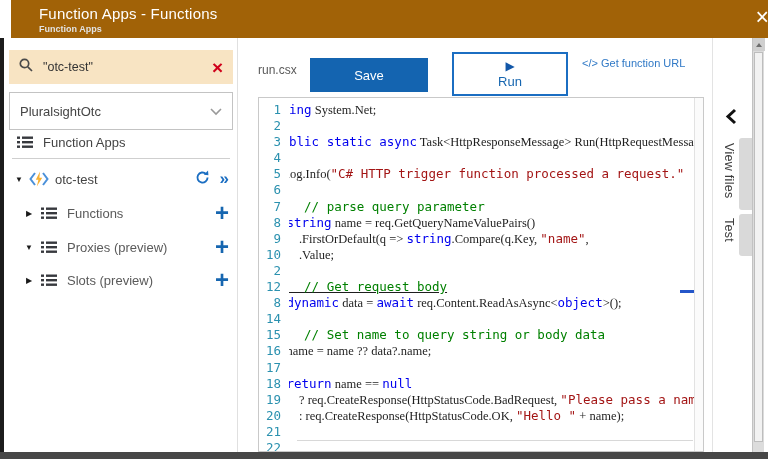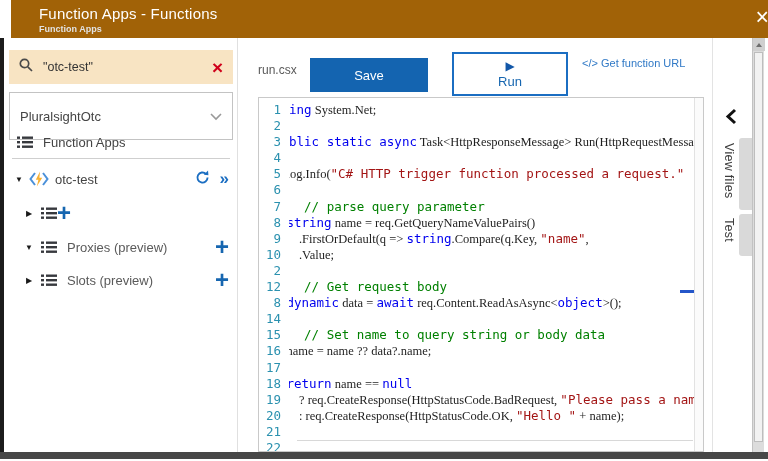--- a/index.html
+++ b/index.html
@@ -14,21 +14,21 @@
 
   
   .left-edge { position:absolute; left:0; top:38px; width:4px; height:414px; background:#1c1c1c; }
   .bottom-bar { position:absolute; left:0; top:452px; width:768px; height:7px; background:#474747; z-index:30; }
 
   
   .sidebar { position:absolute; left:4px; top:38px; width:234px; height:414px; background:#fff; border-right:1px solid #e0e0e0; }
   .search-box { position:absolute; left:5px; top:12px; width:224px; height:34px; background:#f8e4c3; display:flex; align-items:center; padding:0 10px; }
   .search-box .val { font-size:12.5px; color:#333; margin-left:10px; flex:1; }
   .search-box .clear { color:#d0021b; font-weight:700; font-size:19px; line-height:19px; cursor:pointer; }
-  .dropdown { position:absolute; left:5px; top:54px; width:224px; height:48px; border:1px solid #c3c3c3; background:#fff; display:flex; align-items:center; padding:0 10px; }
+  .dropdown { position:absolute; left:5px; top:54px; width:224px; height:38px; border:1px solid #c3c3c3; background:#fff; display:flex; align-items:center; padding:0 10px; }
   .dropdown .val { font-size:13px; color:#454545; flex:1; }
   .row { position:absolute; left:5px; width:224px; height:26px; display:flex; align-items:center; }
   .row .label { font-size:13px; color:#5a5a5a; margin-left:10px; flex:1; }
   .row .dark { color:#444; }
   .divider { position:absolute; left:8px; top:120px; width:218px; border-top:1px solid #cfcfcf; }
   .expander { font-size:8px; color:#1a1a1a; width:12px; text-align:center; }
   .tree-indent { margin-left:14px; }
   .plus { color:#1666b0; font-size:24px; font-weight:700; line-height:20px; cursor:pointer; padding-right:4px; }
   .rootright { display:flex; align-items:center; gap:10px; padding-right:4px; }
   .chev2 { color:#1b6ec2; font-size:17px; font-weight:700; cursor:pointer; line-height:16px; }
@@ -143,20 +143,21 @@
       <span class="listicon" style="margin-left:6px;">
         <svg width="16" height="13" viewBox="0 0 16 13" fill="currentColor">
             <rect y="0.5" width="3" height="2.4"></rect>
             <rect x="5" y="0.5" width="11" height="2.4"></rect>
             <rect y="5" width="3" height="2.4"></rect>
             <rect x="5" y="5" width="11" height="2.4"></rect>
             <rect y="9.5" width="3" height="2.4"></rect>
             <rect x="5" y="9.5" width="11" height="2.4"></rect>
           </svg>
       </span>
+      <span class="label">Functions</span>
       <span class="plus">+</span>
     </div>
 
     <div class="row" style="top:194px; height:30px;">
       <span class="expander tree-indent">▼</span>
       <span class="listicon" style="margin-left:6px;">
         <svg width="16" height="13" viewBox="0 0 16 13" fill="currentColor">
             <rect y="0.5" width="3" height="2.4"></rect>
             <rect x="5" y="0.5" width="11" height="2.4"></rect>
             <rect y="5" width="3" height="2.4"></rect>
@@ -201,21 +202,21 @@
           <div class="code-line"><span class="ln">2</span><span class="lt-clip"><span class="lt" style="margin-left: -2ch;"></span></span></div>
           <div class="code-line"><span class="ln">3</span><span class="lt-clip"><span class="lt" style="margin-left: -2ch;"><span class="kw">public static async</span><span class="pl"> Task&lt;HttpResponseMessage&gt; Run(HttpRequestMessage req, TraceWriter log)</span></span></span></div>
           <div class="code-line"><span class="ln">4</span><span class="lt-clip"></span></div>
           <div class="code-line"><span class="ln">5</span><span class="lt-clip"><span class="lt" style="margin-left: -2ch;"><span class="pl">    log.Info(</span><span class="str">"C# HTTP trigger function processed a request."</span></span></span></div>
           <div class="code-line"><span class="ln">6</span><span class="lt-clip"><span class="lt" style="margin-left: -2ch;"></span></span></div>
           <div class="code-line"><span class="ln">7</span><span class="lt-clip"><span class="lt" style="margin-left: -2ch;"><span class="com">    // parse query parameter</span></span></span></div>
           <div class="code-line"><span class="ln">8</span><span class="lt-clip"><span class="lt" style="margin-left: -2ch;"><span class="pl">    </span><span class="kw">string</span><span class="pl"> name = req.GetQueryNameValuePairs()</span></span></span></div>
           <div class="code-line"><span class="ln">9</span><span class="lt-clip"><span class="lt" style="margin-left: -2ch;"><span class="pl">        .FirstOrDefault(q =&gt; </span><span class="kw">string</span><span class="pl">.Compare(q.Key, </span><span class="str">"name"</span><span class="pl">, </span></span></span></div>
           <div class="code-line"><span class="ln">10</span><span class="lt-clip"><span class="lt" style="margin-left: -2ch;"><span class="pl">        .Value;</span></span></span></div>
           <div class="code-line"><span class="ln">2</span><span class="lt-clip"><span class="lt" style="margin-left: -2ch;"></span></span></div>
-          <div class="code-line"><span class="ln">12</span><span class="lt-clip"><span class="lt" style="margin-left: -2ch;"><span class="com">    // Get request body</span></span></span></div>
+          <div class="code-line"><span class="ln">12</span><span class="lt-clip"><span class="lt" style="margin-left: -2ch; text-decoration: underline;"><span class="com">    // Get request body</span></span></span></div>
           <div class="code-line"><span class="ln">8</span><span class="lt-clip"><span class="lt" style="margin-left: -2ch;"><span class="pl">    </span><span class="kw">dynamic</span><span class="pl"> data = </span><span class="kw">await</span><span class="pl"> req.Content.ReadAsAsync&lt;</span><span class="kw">object</span><span class="pl">&gt;();</span></span></span></div>
           <div class="code-line"><span class="ln">14</span><span class="lt-clip"><span class="lt" style="margin-left: -2ch;"></span></span></div>
           <div class="code-line"><span class="ln">15</span><span class="lt-clip"><span class="lt" style="margin-left: -2ch;"><span class="com">    // Set name to query string or body data</span></span></span></div>
           <div class="code-line"><span class="ln">16</span><span class="lt-clip"><span class="lt" style="margin-left: -2ch; text-align: right;"><span class="pl">    name = name ?? data?.name;</span></span></span></div>
           <div class="code-line"><span class="ln">17</span><span class="lt-clip"><span class="lt" style="margin-left: -2ch;"></span></span></div>
           <div class="code-line"><span class="ln">18</span><span class="lt-clip"><span class="lt" style="margin-left: -2ch;"><span class="pl">    </span><span class="kw">return</span><span class="pl"> name == </span><span class="kw">null</span></span></span></div>
           <div class="code-line"><span class="ln">19</span><span class="lt-clip"><span class="lt" style="margin-left: -2ch;"><span class="pl">        ? req.CreateResponse(HttpStatusCode.BadRequest, </span><span class="str">"Please pass a name on the query string or in the request body"</span></span></span></div>
           <div class="code-line"><span class="ln">20</span><span class="lt-clip"><span class="lt" style="margin-left: -2ch;"><span class="pl">        : req.CreateResponse(HttpStatusCode.OK, </span><span class="str">"Hello "</span><span class="pl"> + name);</span></span></span></div>
           <div class="code-line"><span class="ln">21</span><span class="lt-clip"><span class="lt" style="margin-left: -2ch;"></span></span></div>
           <div class="code-line"><span class="ln">22</span><span class="lt-clip"></span></div>

